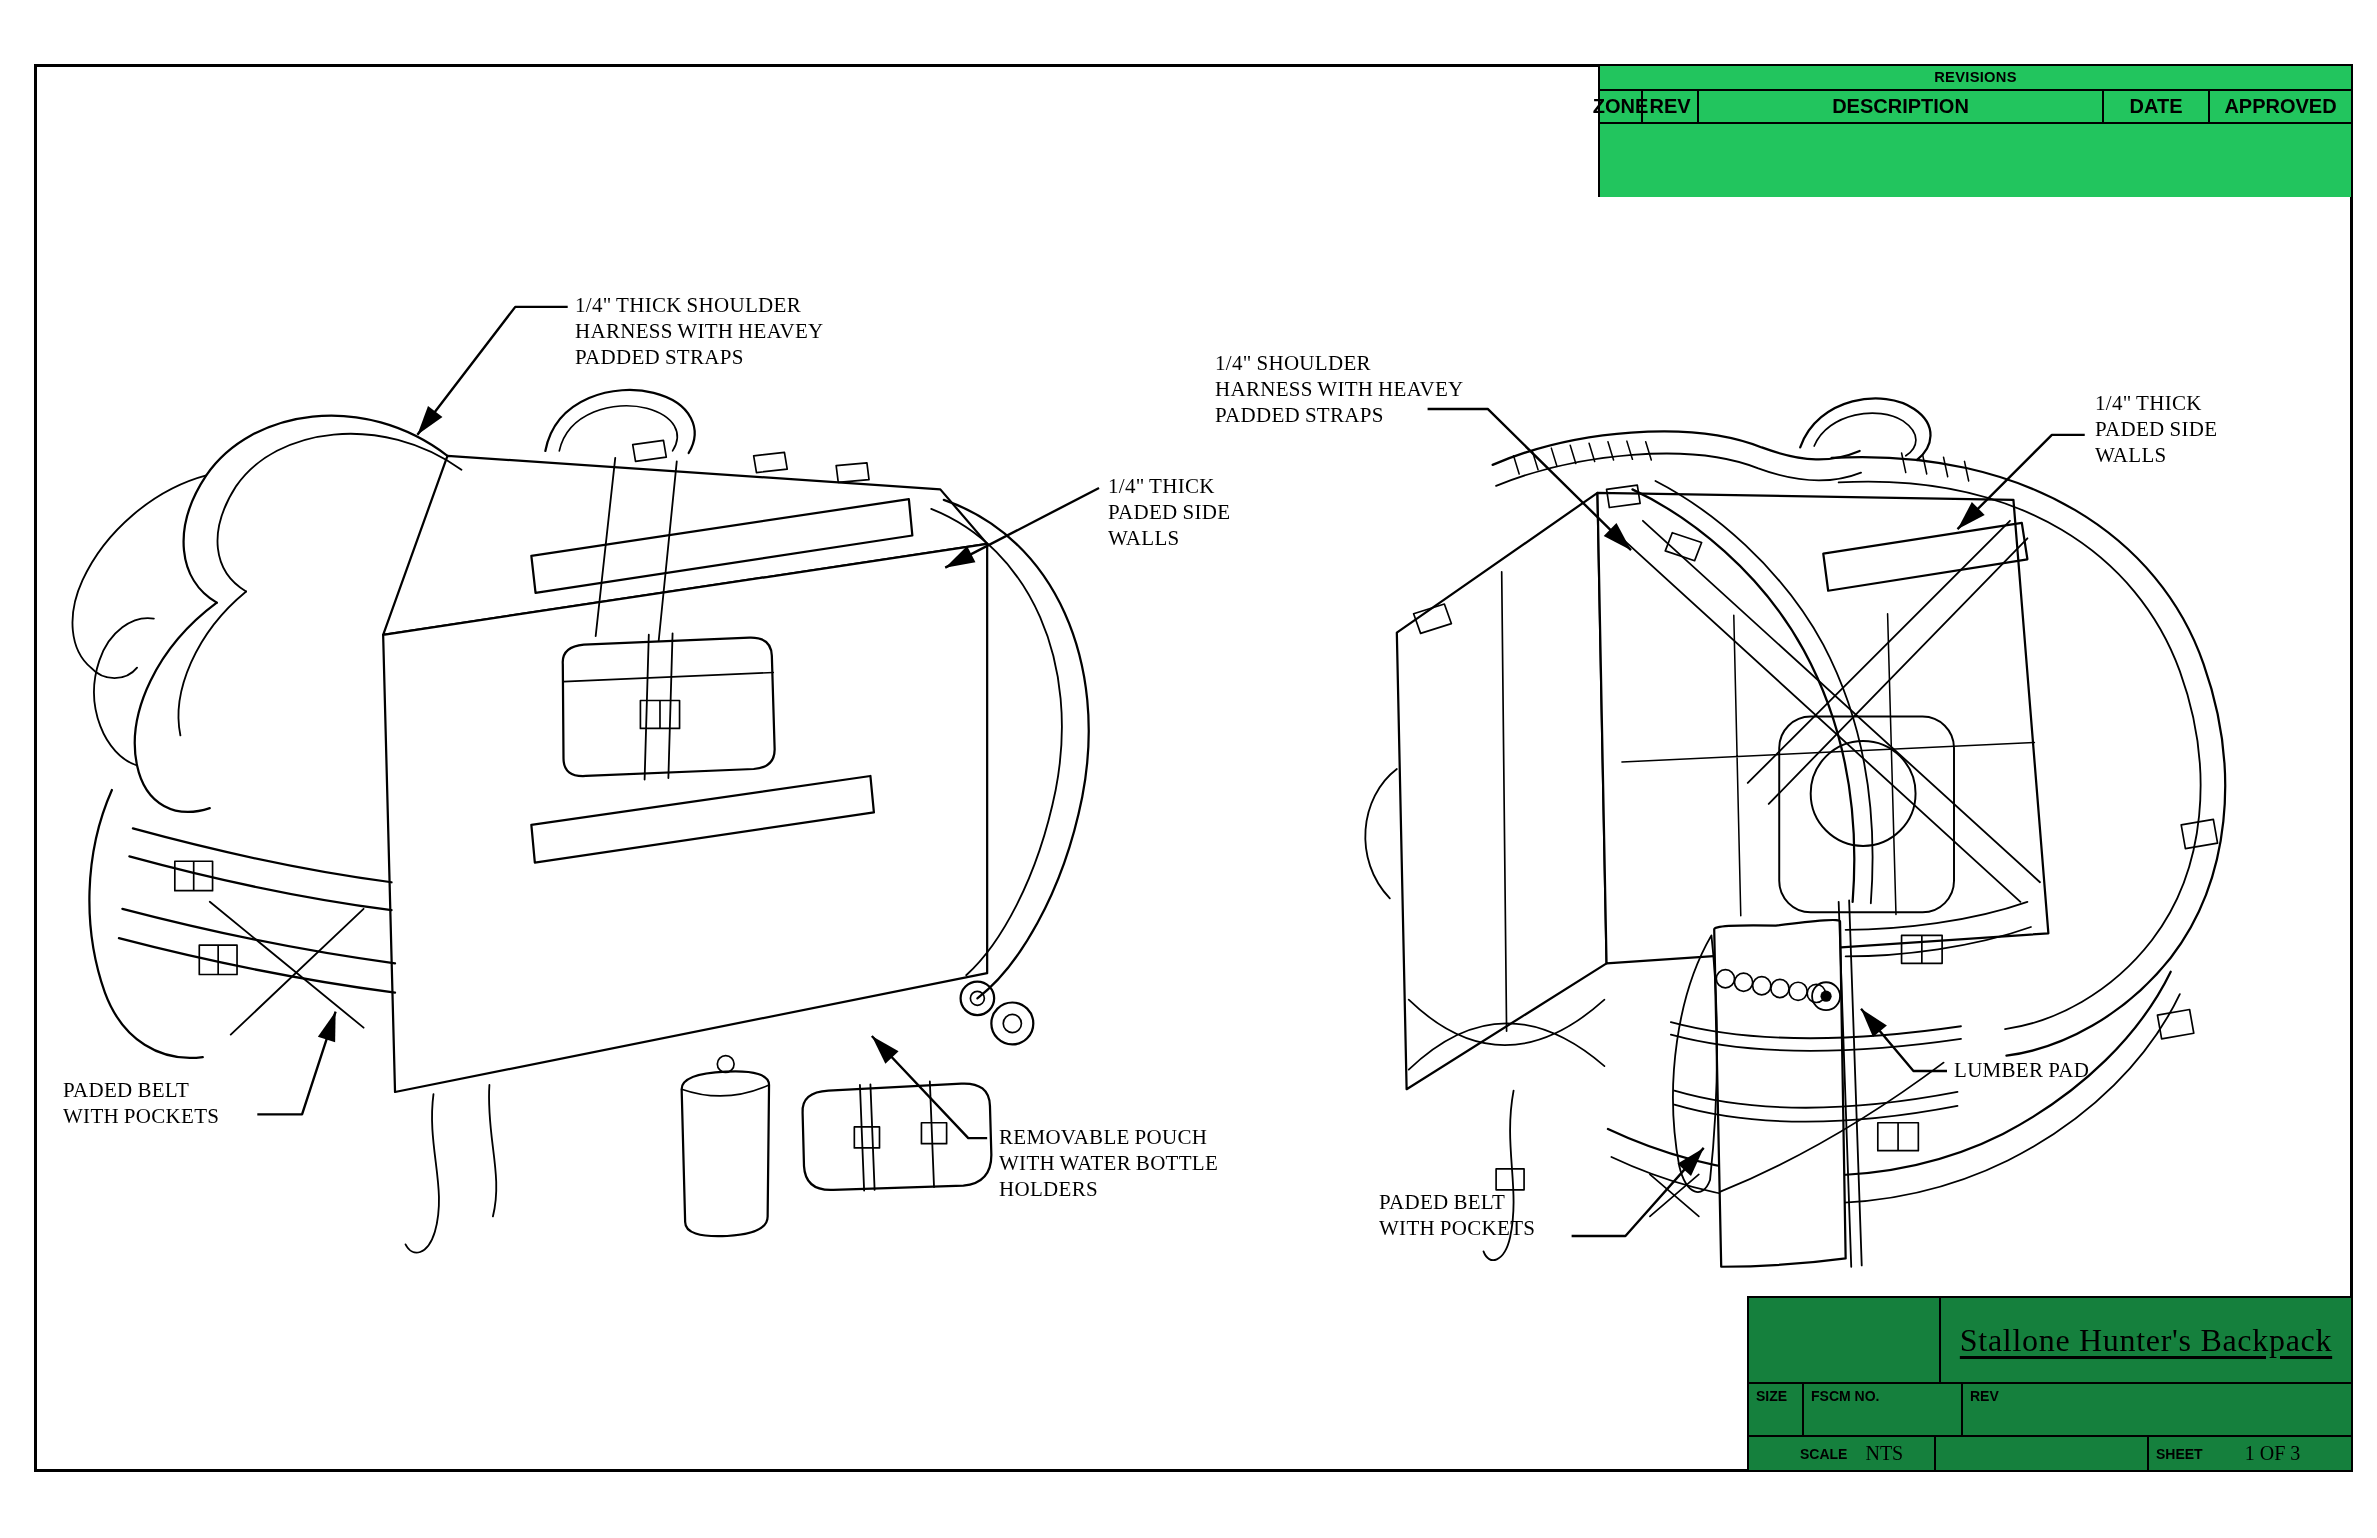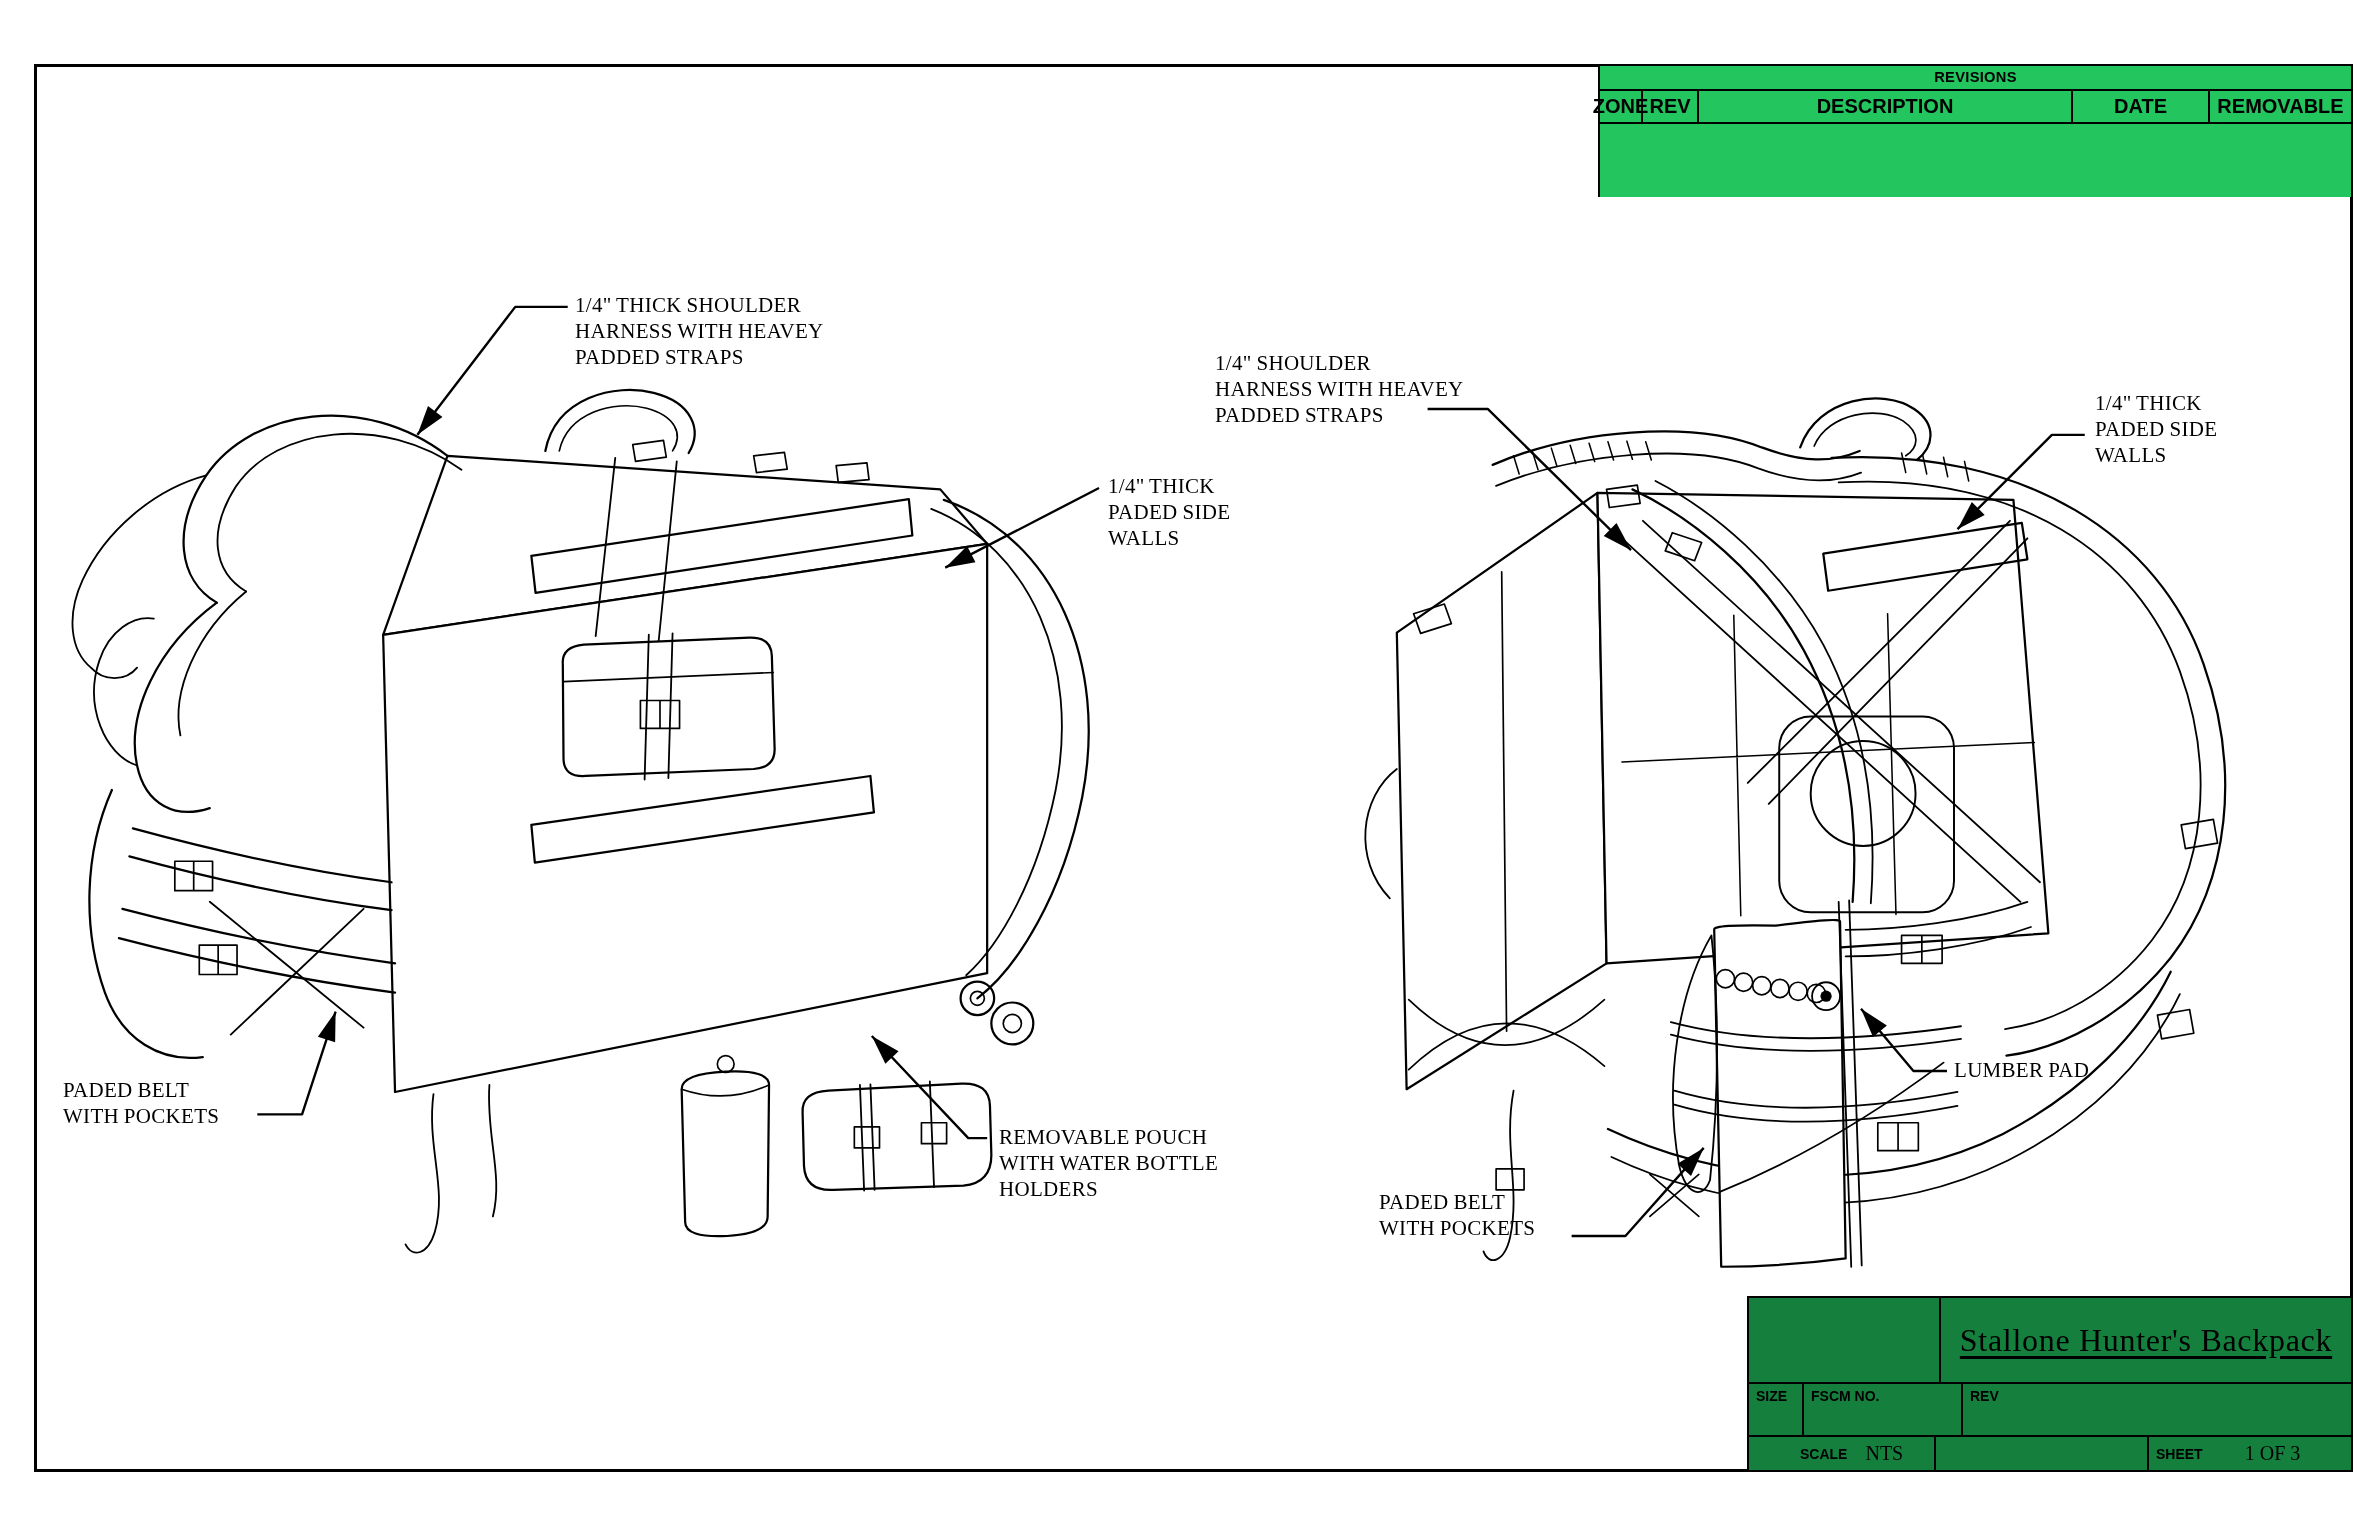--- a/index.html
+++ b/index.html
@@ -18,21 +18,21 @@
     height:26.6px; border:2.8px solid #000; display:flex; align-items:center; justify-content:center;
     font-weight:bold; font-size:14.7px; letter-spacing:0.3px;
   }
   .rev-cols { display:flex; height:33px; border:2.8px solid #000; border-top:none; }
   .rev-cell {
     display:flex; align-items:center; justify-content:center;
     font-weight:bold; font-size:20px; border-right:2.1px solid #000;
   }
   .rev-cell:last-child { border-right:none; }
   .rc-zone { width:43px; } .rc-rev { width:56px; } .rc-desc { flex:1; }
-  .rc-date { width:137px; } .rc-appr { width:141px; }
+  .rc-date { width:106px; } .rc-appr { width:141px; }
   .rev-empty { height:73px; border-left:2.8px solid #000; border-right:2.8px solid #000; }
   
   .title-block {
     position:absolute; left:1747px; top:1296px; width:606px; height:176px;
     border:2.8px solid #000; display:flex; flex-direction:column; background:#15803d;
   }
   .tb-row1 { height:86px; display:flex; border-bottom:2.8px solid #000; }
   .tb-logo { width:192px; border-right:2.8px solid #000; }
   .tb-titlecell { flex:1; display:flex; align-items:center; justify-content:center; }
   .tb-title {
@@ -194,21 +194,21 @@
     </g>
   </svg>
 
   <div class="rev-table">
     <div class="rev-title">REVISIONS</div>
     <div class="rev-cols">
       <div class="rev-cell rc-zone">ZONE</div>
       <div class="rev-cell rc-rev">REV</div>
       <div class="rev-cell rc-desc">DESCRIPTION</div>
       <div class="rev-cell rc-date">DATE</div>
-      <div class="rev-cell rc-appr">REMOVABLE</div>
+      <div class="rev-cell rc-appr">APPROVED</div>
     </div>
     <div class="rev-empty"></div>
   </div>
 
   <div class="title-block">
     <div class="tb-row1">
       <div class="tb-logo"></div>
       <div class="tb-titlecell">
         <span class="tb-title">Stallone Hunter's Backpack</span>
       </div>

